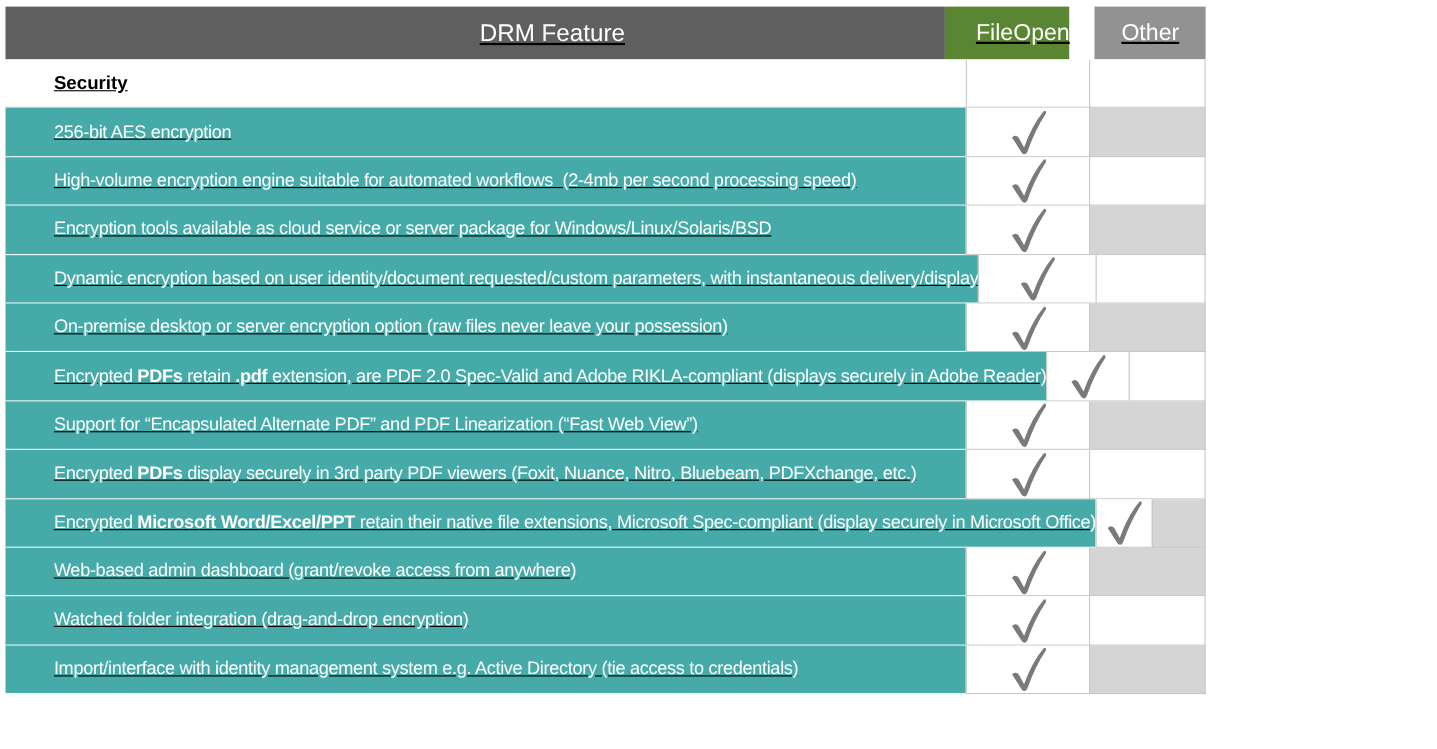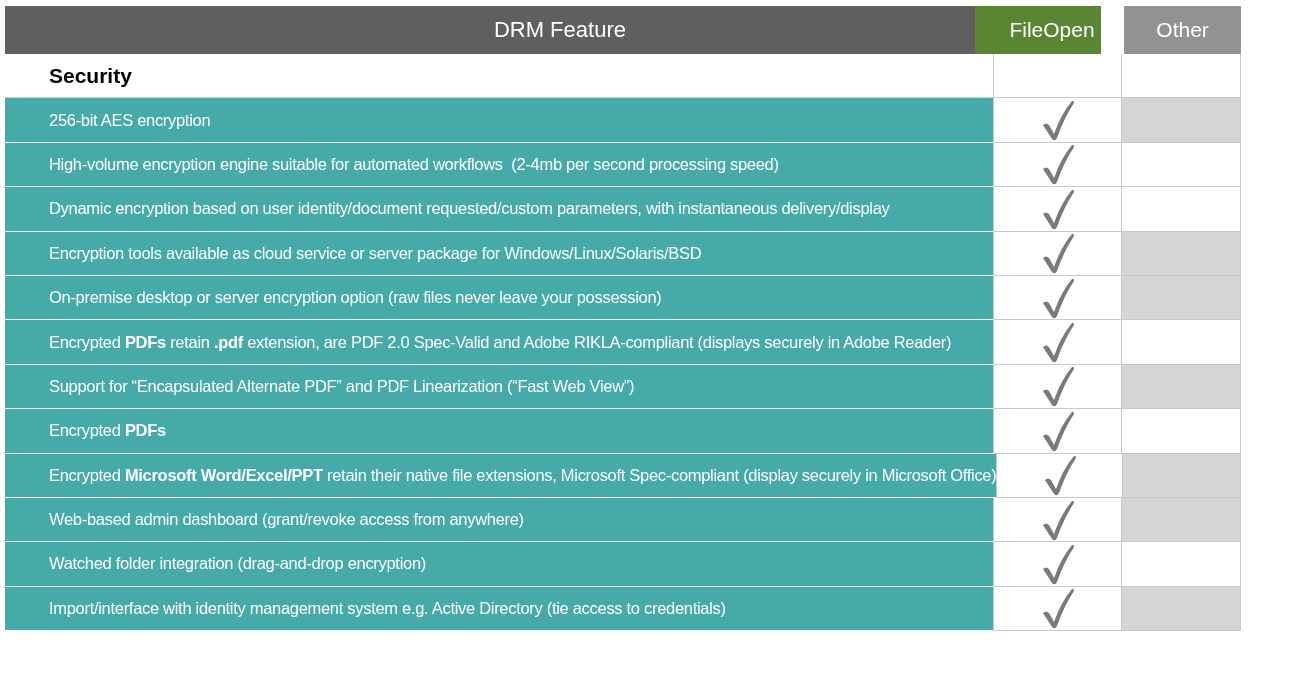--- a/index.html
+++ b/index.html
@@ -1,26 +1,26 @@
 <!DOCTYPE html>
 <html><head>
 <meta charset="utf-8">
 <style>
   html, body { margin:0; padding:0; background:#ffffff; }
   body { width:1306px; height:681px; overflow:hidden; position:relative; font-family:"Liberation Sans", sans-serif; }
-  .table { position:absolute; left:5px; top:6px; width:1236px; }
+  .table { position:absolute; left:5px; top:6px; width:1091px;text-decoration:underline; }
   .row { display:flex; height:44.4px; box-sizing:border-box; }
   .hdr { height:48px; }
   .c-feat { width:1035px; box-sizing:border-box; display:flex; align-items:center; }
   .c-fo { width:134px; box-sizing:border-box; display:flex; align-items:center; justify-content:center; }
   .c-ot { width:126px; box-sizing:border-box; display:flex; align-items:center; justify-content:center; }
   .hdr .c-feat { background:#5f5f5f; color:#fff; justify-content:center; font-size:22px; padding-left:140px; }
   .hdr .c-fo { background:#5a8532; color:#fff; font-size:21px; font-family:"Liberation Sans Narrow","Liberation Sans",sans-serif;padding-left:28px; }
   .hdr .c-ot { background:#929292; color:#fff; font-size:21px;margin-left:23px; }
-  .sec .c-feat { background:#fff; font-weight:bold; font-size:21px; padding-left:44px; border-bottom:1px solid #cfcfcf; }
+  .sec .c-feat { background:#fff; font-weight:bold; font-size:17px; padding-left:44px; border-bottom:1px solid #cfcfcf; }
   .sec .c-fo, .sec .c-ot { border-left:1px solid #c8c8c8; border-bottom:1px solid #c8c8c8; background:#fff; }
   .sec .c-ot { border-right:1px solid #c8c8c8; }
   .feat .c-feat { background:#45aaa8; color:#fff; font-size:16.5px; padding-left:44px; border-bottom:1.5px solid #ffffff; letter-spacing:-0.3px; white-space:nowrap; }
   .feat .c-fo { background:#fff; border-left:1px solid #c8c8c8; border-bottom:1px solid #c8c8c8; }
   .feat .c-ot { border-left:1px solid #c8c8c8; border-right:1px solid #c8c8c8; border-bottom:1px solid #c8c8c8; }
   .feat .c-ot.gray { background:#d5d5d5; }
   .feat .c-ot.white { background:#fff; }
   .check { width:40px; height:44px; }
   .feat b { font-weight:bold; }
 </style>
@@ -56,39 +56,39 @@
         </div>
         <div class="c-fo">
           <svg class="check" viewBox="0 0 40 44">
             <path d="M5 27 Q8 24 11 27 L16 36 Q23 16 34 3 Q36 2 36 5 Q26 20 19 40 Q17 44 14 41 Z" fill="#7a7a7a"></path>
           </svg>
         </div>
         <div class="c-ot white"></div>
       </div>
       <div class="row feat">
         <div class="c-feat">
+          <span style="white-space: pre;">Encryption tools available as cloud service or server package for Windows/Linux/Solaris/BSD</span>
+        </div>
+        <div class="c-fo">
+          <svg class="check" viewBox="0 0 40 44">
+            <path d="M5 27 Q8 24 11 27 L16 36 Q23 16 34 3 Q36 2 36 5 Q26 20 19 40 Q17 44 14 41 Z" fill="#7a7a7a"></path>
+          </svg>
+        </div>
+        <div class="c-ot gray"></div>
+      </div>
+      <div class="row feat">
+        <div class="c-feat">
           <span style="white-space: pre;">Dynamic encryption based on user identity/document requested/custom parameters, with instantaneous delivery/display</span>
         </div>
         <div class="c-fo">
           <svg class="check" viewBox="0 0 40 44">
             <path d="M5 27 Q8 24 11 27 L16 36 Q23 16 34 3 Q36 2 36 5 Q26 20 19 40 Q17 44 14 41 Z" fill="#7a7a7a"></path>
           </svg>
         </div>
         <div class="c-ot white"></div>
-      </div>
-      <div class="row feat">
-        <div class="c-feat">
-          <span style="white-space: pre;">Encryption tools available as cloud service or server package for Windows/Linux/Solaris/BSD</span>
-        </div>
-        <div class="c-fo">
-          <svg class="check" viewBox="0 0 40 44">
-            <path d="M5 27 Q8 24 11 27 L16 36 Q23 16 34 3 Q36 2 36 5 Q26 20 19 40 Q17 44 14 41 Z" fill="#7a7a7a"></path>
-          </svg>
-        </div>
-        <div class="c-ot gray"></div>
       </div>
       <div class="row feat">
         <div class="c-feat">
           <span style="white-space: pre;">On-premise desktop or server encryption option (raw files never leave your possession)</span>
         </div>
         <div class="c-fo">
           <svg class="check" viewBox="0 0 40 44">
             <path d="M5 27 Q8 24 11 27 L16 36 Q23 16 34 3 Q36 2 36 5 Q26 20 19 40 Q17 44 14 41 Z" fill="#7a7a7a"></path>
           </svg>
         </div>
@@ -117,20 +117,21 @@
           <svg class="check" viewBox="0 0 40 44">
             <path d="M5 27 Q8 24 11 27 L16 36 Q23 16 34 3 Q36 2 36 5 Q26 20 19 40 Q17 44 14 41 Z" fill="#7a7a7a"></path>
           </svg>
         </div>
         <div class="c-ot gray"></div>
       </div>
       <div class="row feat">
         <div class="c-feat">
           <span style="white-space: pre;">Encrypted </span>
           <b style="white-space: pre;">PDFs</b>
+          <span style="white-space: pre;"> display securely in 3rd party PDF viewers (Foxit, Nuance, Nitro, Bluebeam, PDFXchange, etc.)</span>
         </div>
         <div class="c-fo">
           <svg class="check" viewBox="0 0 40 44">
             <path d="M5 27 Q8 24 11 27 L16 36 Q23 16 34 3 Q36 2 36 5 Q26 20 19 40 Q17 44 14 41 Z" fill="#7a7a7a"></path>
           </svg>
         </div>
         <div class="c-ot white"></div>
       </div>
       <div class="row feat">
         <div class="c-feat">

